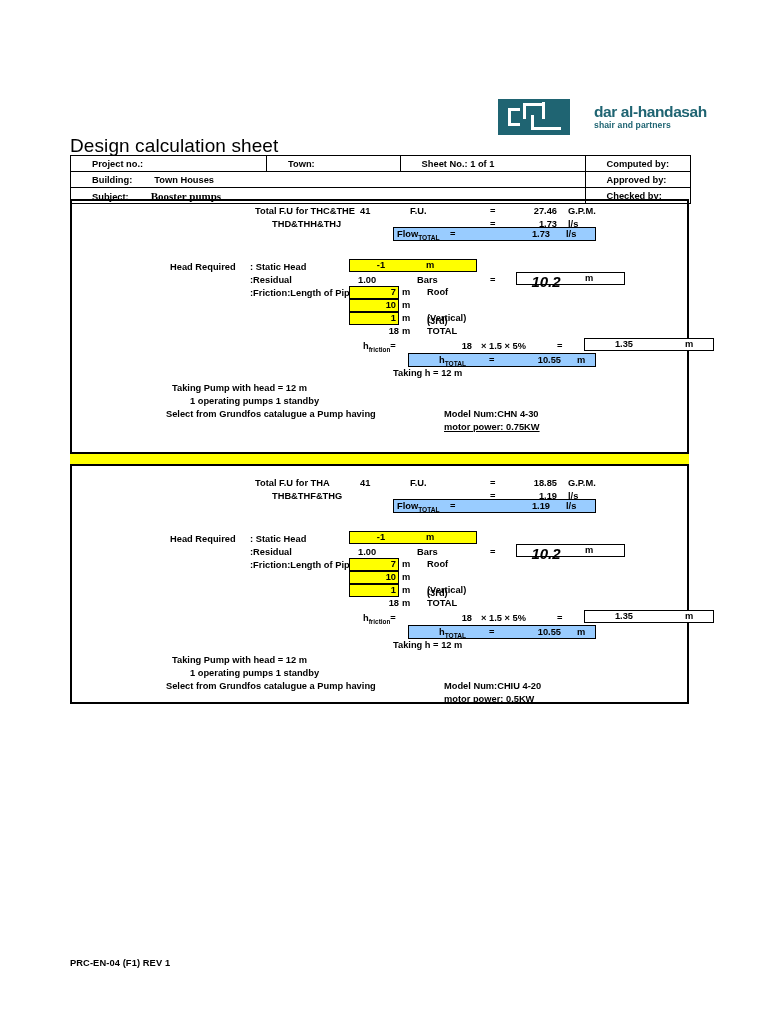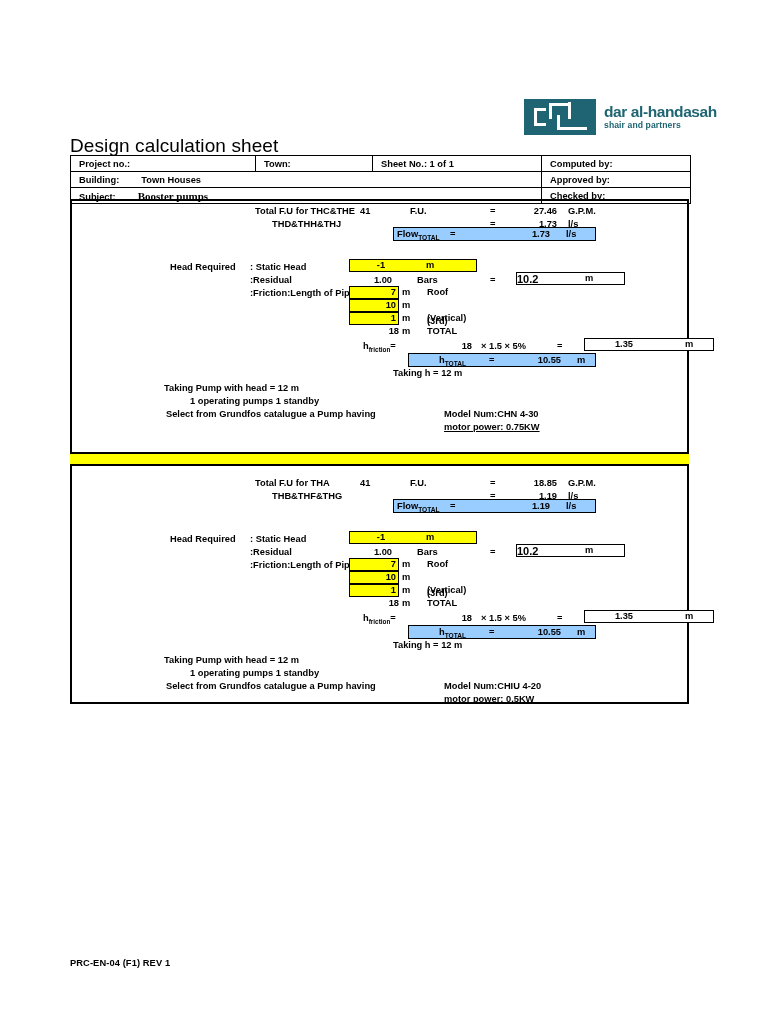--- a/index.html
+++ b/index.html
@@ -16,22 +16,21 @@
     overflow: hidden;
   }
 
   
   .logo-wrap {
     position: absolute;
     left: 498px;
     top: 99px;
     display: flex;
     align-items: center;
-    gap: 8px;
-    margin-left: 26px;
+    gap: 24px;
   }
   .logo-mark {
     width: 72px;
     height: 36px;
     background: #1f6472;
     position: relative;
     flex: none;
   }
   .logo-mark .lm-white-1 {
     position: absolute;
@@ -93,21 +92,21 @@
   .hdr-table {
     position: absolute;
     left: 70px;
     top: 155px;
     width: 621px;
     border-collapse: collapse;
     font-size: 9.3px;
   }
   .hdr-table td {
     border: 1px solid #000;
-    padding: 1px 8px;
+    padding: 1px 21px;
     height: 13px;
     vertical-align: middle;
     white-space: nowrap;
   }
   .hdr-label { font-weight: bold; }
   .hdr-value-serif {
     font-family: "Liberation Serif", serif;
     font-size: 11px;
     padding-left: 22px !important;
   }
@@ -182,32 +181,32 @@
     position: absolute;
     left: 277px; top: 58px;
     width: 128px; height: 13px;
     background: #ffff00;
     border: 1.4px solid #000;
     box-sizing: border-box;
   }
   .yellow-static .ys-v { position: absolute; left: 0; top: 0; width: 62px; text-align: center; font-size: 9.3px; font-weight: bold; }
   .yellow-static .ys-u { position: absolute; left: 76px; top: 0; font-size: 9.3px; font-weight: bold; }
 
-  .res-val  { left: 278px; top: 74px; width: 42px; text-align: right; font-weight: bold; }
+  .res-val  { left: 286px; top: 74px; width: 42px; text-align: left; font-weight: bold; }
   .res-unit { left: 345px; top: 74px; font-weight: bold; }
   .res-eq   { left: 418px; top: 74px; font-weight: bold; }
 
   .box-white {
     position: absolute;
     background: #ffffff;
     border: 1.3px solid #000;
     box-sizing: border-box;
   }
   .res-box { left: 444px; top: 71px; width: 109px; height: 13px; }
-  .res-box .rb-v { position: absolute; left: 0; top: 0; width: 58px; text-align: left; font-size: 11px; font-weight: bold; }
+  .res-box .rb-v { position: absolute; left: 0; top: 0; width: 58px; text-align: center; font-size: 15px; font-weight: bold; font-style: italic; }
   .res-box .rb-u { position: absolute; left: 68px; top: 0; font-size: 9.3px; font-weight: bold; }
 
   
   .pipe-cell {
     position: absolute;
     left: 277px;
     width: 50px; height: 13px;
     background: #ffff00;
     border: 1.4px solid #000;
     box-sizing: border-box;
@@ -254,21 +253,21 @@
     box-sizing: border-box;
   }
   .htot-box .hb-lbl { position: absolute; left: 30px; top: 1px; font-size: 9.3px; font-weight: bold; }
   .htot-box .hb-lbl sub { font-size: 6.6px; }
   .htot-box .hb-eq  { position: absolute; left: 80px; top: 1px; font-size: 9.3px; font-weight: bold; }
   .htot-box .hb-val { position: absolute; left: 104px; top: 1px; width: 48px; text-align: right; font-size: 9.3px; font-weight: bold; }
   .htot-box .hb-un  { position: absolute; left: 168px; top: 1px; font-size: 9.3px; font-weight: bold; }
 
   .taking-h { left: 321px; top: 167px; font-weight: bold; }
 
-  .sel-1 { left: 92px; top: 182px; font-weight: bold; }
+  .sel-1 { left: 100px; top: 182px; font-weight: bold; }
   .sel-2 { left: 118px; top: 195px; font-weight: bold; }
   .sel-3 { left: 94px;  top: 208px; font-weight: bold; }
 
   .model-1 { left: 372px; top: 208px; font-weight: bold; text-align: center; }
   .model-2 { left: 372px; top: 221px; font-weight: bold; text-decoration: underline; }
 
   
   .footer {
     position: absolute;
     left: 70px;

